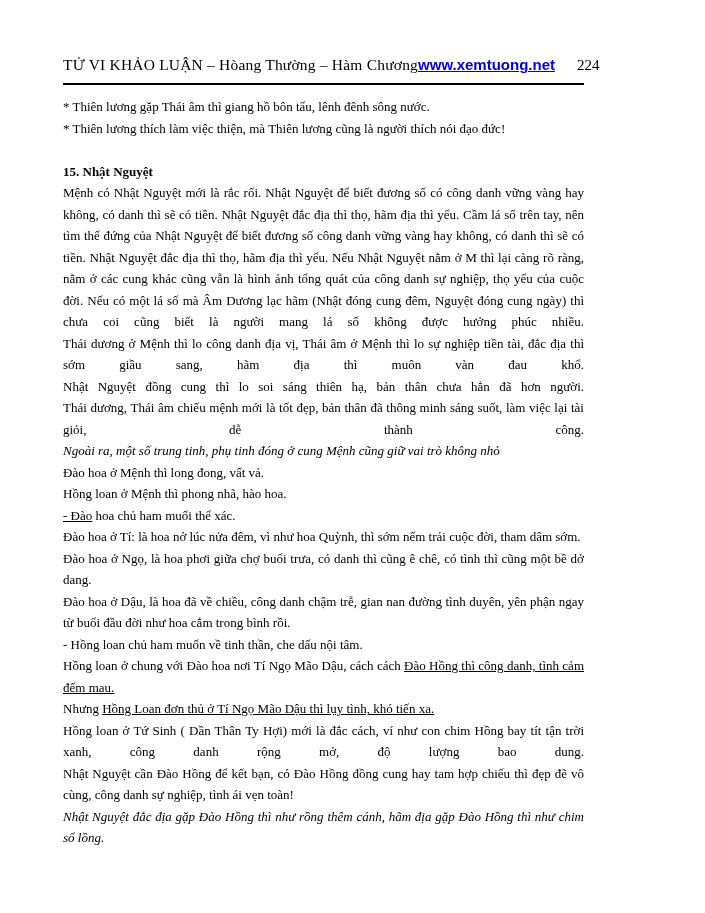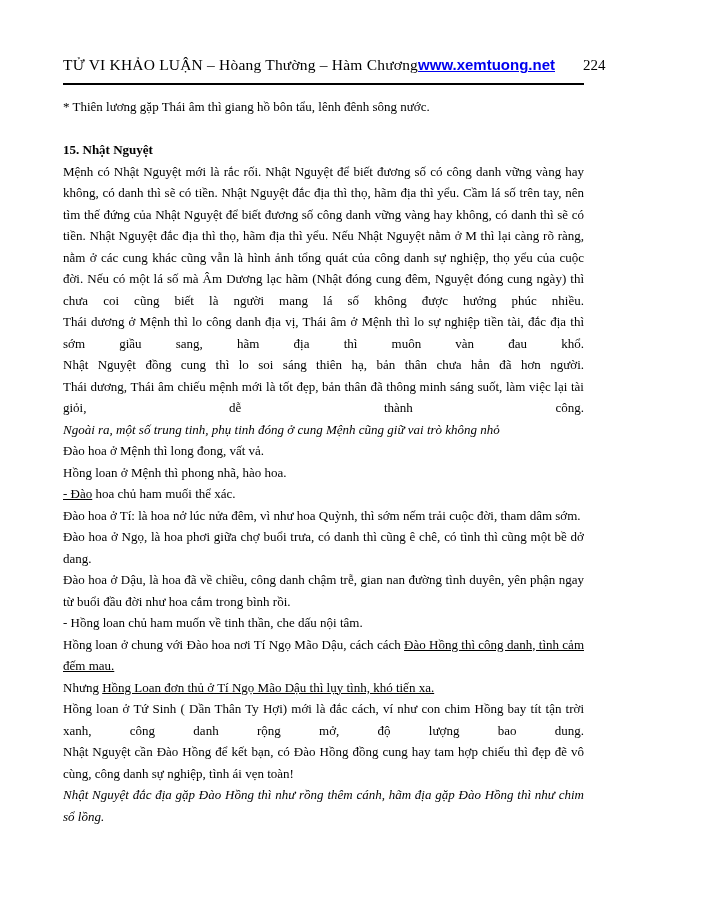--- a/index.html
+++ b/index.html
@@ -23,21 +23,21 @@
     padding-bottom: 9px;
     border-bottom: 2px solid #000000;
   }
   .hdr-title {
     white-space: nowrap;
     letter-spacing: 0.2px;
   }
   .hdr-right {
     display: flex;
     align-items: baseline;
-    gap: 28px;
+    gap: 22px;
   }
   .hdr-link {
     font-family: "Liberation Sans", "DejaVu Sans", sans-serif;
     font-weight: bold;
     font-size: 15px;
     text-decoration: underline;
     cursor: pointer;
   }
   .hdr-page { font-size: 15px; margin-top: 17px; }
   .doc-body { padding-top: 11px; }
@@ -63,20 +63,21 @@
 <div class="page">
   <div class="hdr">
     <span class="hdr-title">TỬ VI KHẢO LUẬN – Hòang Thường – Hàm Chương</span>
     <span class="hdr-right">
       <a class="hdr-link" style="color: rgb(0, 0, 238);">www.xemtuong.net</a>
       <span class="hdr-page">224</span>
     </span>
   </div>
   <div class="doc-body">
       <p class="para body"><span>* Thiên lương gặp Thái âm thì giang hồ bôn tẩu, lênh đênh sông nước.</span></p>
+      <p class="para body"><span>* Thiên lương thích làm việc thiện, mà Thiên lương cũng là người thích nói đạo đức!</span></p>
       <p class="para heading"><span>15. Nhật Nguyệt</span></p>
       <p class="para body jl"><span>Mệnh có Nhật Nguyệt mới là rắc rối. Nhật Nguyệt để biết đương số có công danh vững vàng hay không, có danh thì sẽ có tiền. Nhật Nguyệt đắc địa thì thọ, hãm địa thì yểu. Cầm lá số trên tay, nên tìm thế đứng của Nhật Nguyệt để biết đương số công danh vững vàng hay không, có danh thì sẽ có tiền. Nhật Nguyệt đắc địa thì thọ, hãm địa thì yểu. Nếu Nhật Nguyệt nằm ở M thì lại càng rõ ràng, nằm ở các cung khác cũng vẫn là hình ảnh tổng quát của công danh sự nghiệp, thọ yểu của cuộc đời. Nếu có một lá số mà Âm Dương lạc hãm (Nhật đóng cung đêm, Nguyệt đóng cung ngày) thì chưa coi cũng biết là người mang lá số không được hưởng phúc nhiều.</span></p>
       <p class="para body jl"><span>Thái dương ở Mệnh thì lo công danh địa vị, Thái âm ở Mệnh thì lo sự nghiệp tiền tài, đắc địa thì sớm giầu sang, hãm địa thì muôn vàn đau khổ.</span></p>
       <p class="para body jl"><span>Nhật Nguyệt đồng cung thì lo soi sáng thiên hạ, bản thân chưa hẳn đã hơn người.</span></p>
       <p class="para body jl"><span>Thái dương, Thái âm chiếu mệnh mới là tốt đẹp, bản thân đã thông minh sáng suốt, làm việc lại tài giỏi, dễ thành công.</span></p>
       <p class="para italic"><span>Ngoài ra, một số trung tinh, phụ tinh đóng ở cung Mệnh cũng giữ vai trò không nhỏ</span></p>
       <p class="para body"><span>Đào hoa ở Mệnh thì long đong, vất vả.</span></p>
       <p class="para body"><span>Hồng loan ở Mệnh thì phong nhã, hào hoa.</span></p>
       <p class="para body"><span class="u">- Đào</span><span> hoa chủ ham muối thể xác.</span></p>
       <p class="para body"><span>Đào hoa ở Tí: là hoa nở lúc nửa đêm, vì như hoa Quỳnh, thì sớm nếm trải cuộc đời, tham dâm sớm.</span></p>

